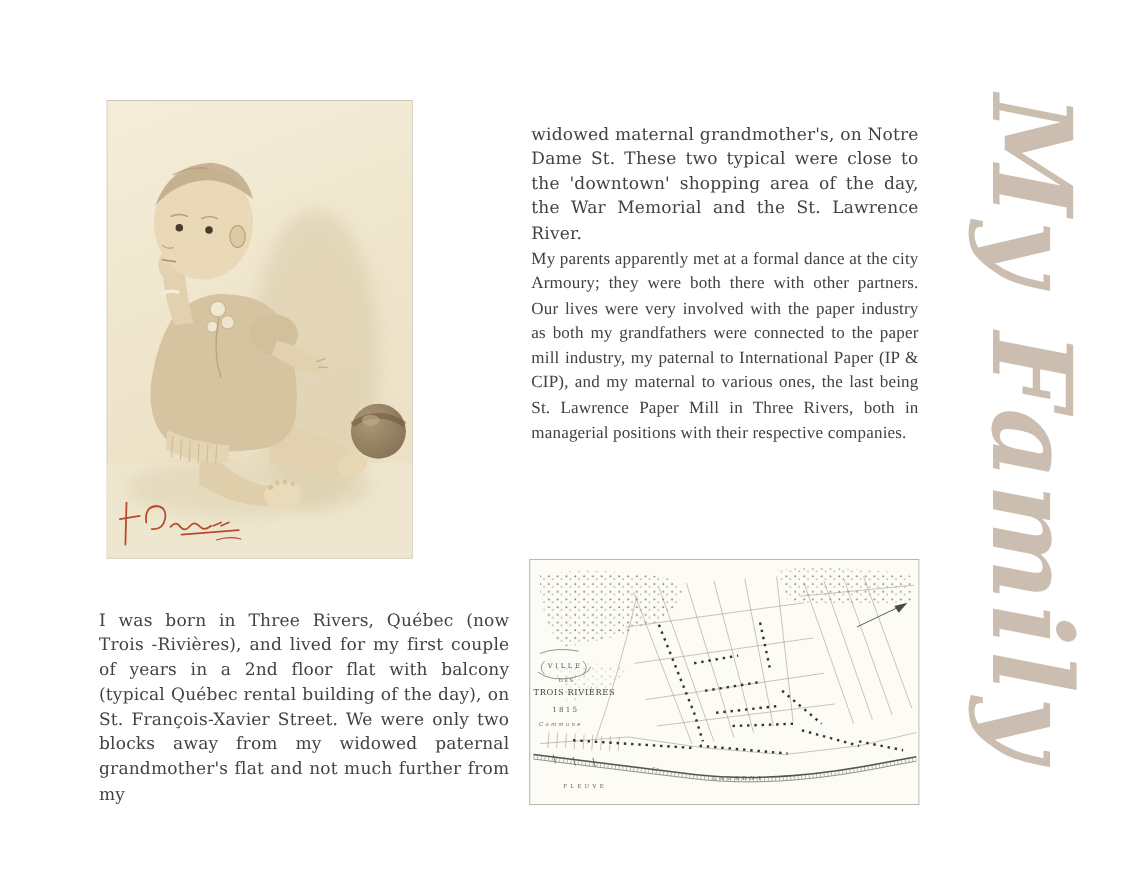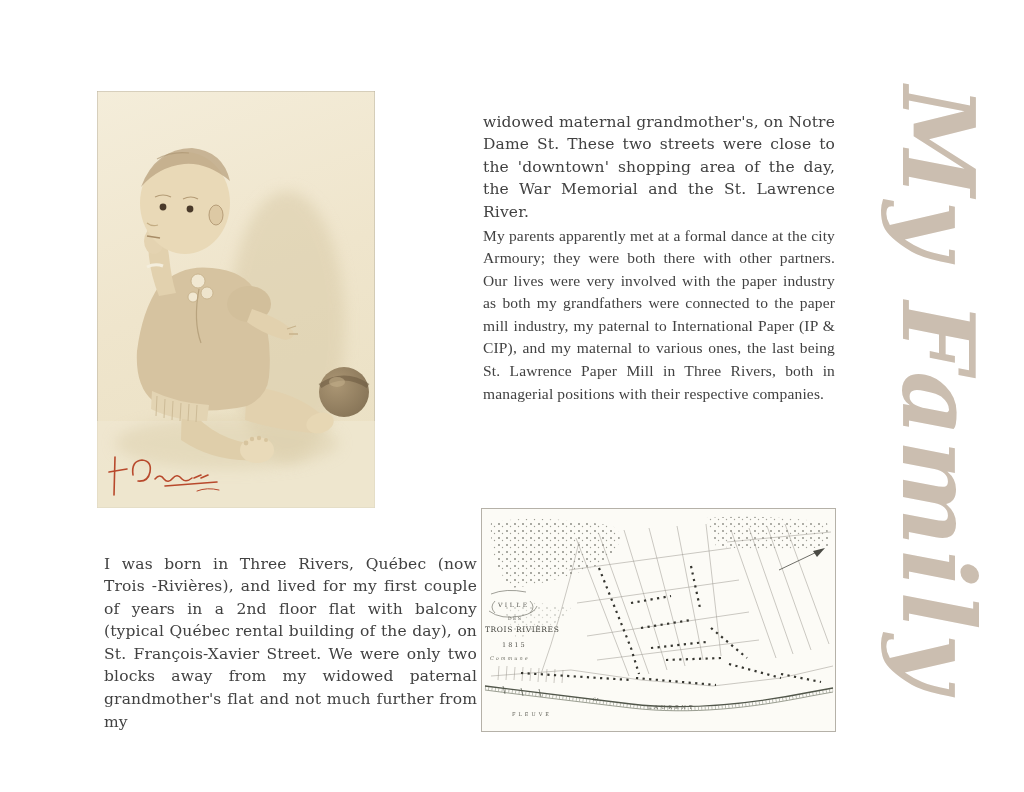--- a/index.html
+++ b/index.html
@@ -6,21 +6,21 @@
   body{
     width:1024px;height:792px;background:#ffffff;
     font-family:"DejaVu Serif","Liberation Serif",serif;
     position:relative;overflow:hidden;
   }
   .page{position:absolute;left:0;top:0;width:1024px;height:792px;background:#ffffff;}
   .par{
     position:absolute;color:#414141;font-size:15.5px;line-height:22.6px;
     text-align:justify;letter-spacing:0.15px;hyphens:manual;
   }
-  .left-par{left:104px;top:537px;width:373px;}
+  .left-par{left:90px;top:537px;width:373px;}
   .right-par1{left:483px;top:95px;width:352px;}
   .right-par2{left:483px;top:209px;width:352px;font-family:Liberation Serif, serif;}
   .photo{position:absolute;left:97px;top:91px;width:278px;height:417px;}
   .map-figure{position:absolute;left:481px;top:508px;width:355px;height:224px;}
   .side-title{
     position:absolute;left:846px;top:86px;height:592px;width:178px;
     writing-mode:vertical-rl;white-space:nowrap;
     font-family:"DejaVu Serif","Liberation Serif",serif;
     font-style:italic;font-weight:bold;
     font-size:100px;line-height:172px;letter-spacing:4px;color:#cbbeb0;
@@ -99,21 +99,21 @@
       <path d="M36,384 Q34,370 45,369 Q55,370 53,381 Q51,391 41,390"></path>
       <path d="M58,388 Q63,382 67,388 Q71,393 76,387 Q80,382 85,388 Q89,392 95,387"></path>
       <path d="M97,387 L104,384 M104,387 L111,384"></path>
       <path d="M68,395 L120,391"></path>
       <path d="M100,400 Q110,396 122,399" stroke-width="1"></path>
     </g>
   </svg>
 
   <p class="par left-par">I was born in Three Rivers, Québec (now Trois -Rivières), and lived for my first couple of years in a 2nd floor flat with balcony (typical Québec rental building of the day), on St. François-Xavier Street. We were only two blocks away from my widowed paternal grand­mother's flat and not much further from my</p>
 
-  <p class="par right-par1">widowed maternal grandmother's, on Notre Dame St. These two streets were close to the 'downtown' shopping area of the day, the War Memorial and the St. Lawrence River.</p>
+  <p class="par right-par1">widowed maternal grandmother's, on Notre Dame St. These two typical were close to the 'downtown' shopping area of the day, the War Memorial and the St. Lawrence River.</p>
   <p class="par right-par2">My parents apparently met at a formal dance at the city Armoury; they were both there with other partners. Our lives were very involved with the paper industry as both my grandfa­thers were connected to the paper mill industry, my paternal to International Paper (IP &amp; CIP), and my maternal to various ones, the last being St. Lawrence Paper Mill in Three Rivers, both in managerial positions with their respective companies.</p>
 
   <svg class="map-figure" viewBox="0 0 355 224" xmlns="http://www.w3.org/2000/svg">
     <defs>
       <pattern id="specks" width="8" height="7" patternUnits="userSpaceOnUse">
         <circle cx="2" cy="2" r="0.9" fill="#6d6d64"></circle>
         <circle cx="5.5" cy="4.5" r="0.7" fill="#8b8b81"></circle>
       </pattern>
     </defs>
     <rect x="0.5" y="0.5" width="354" height="223" fill="#fcfbf6" stroke="#b5b1a8"></rect>

